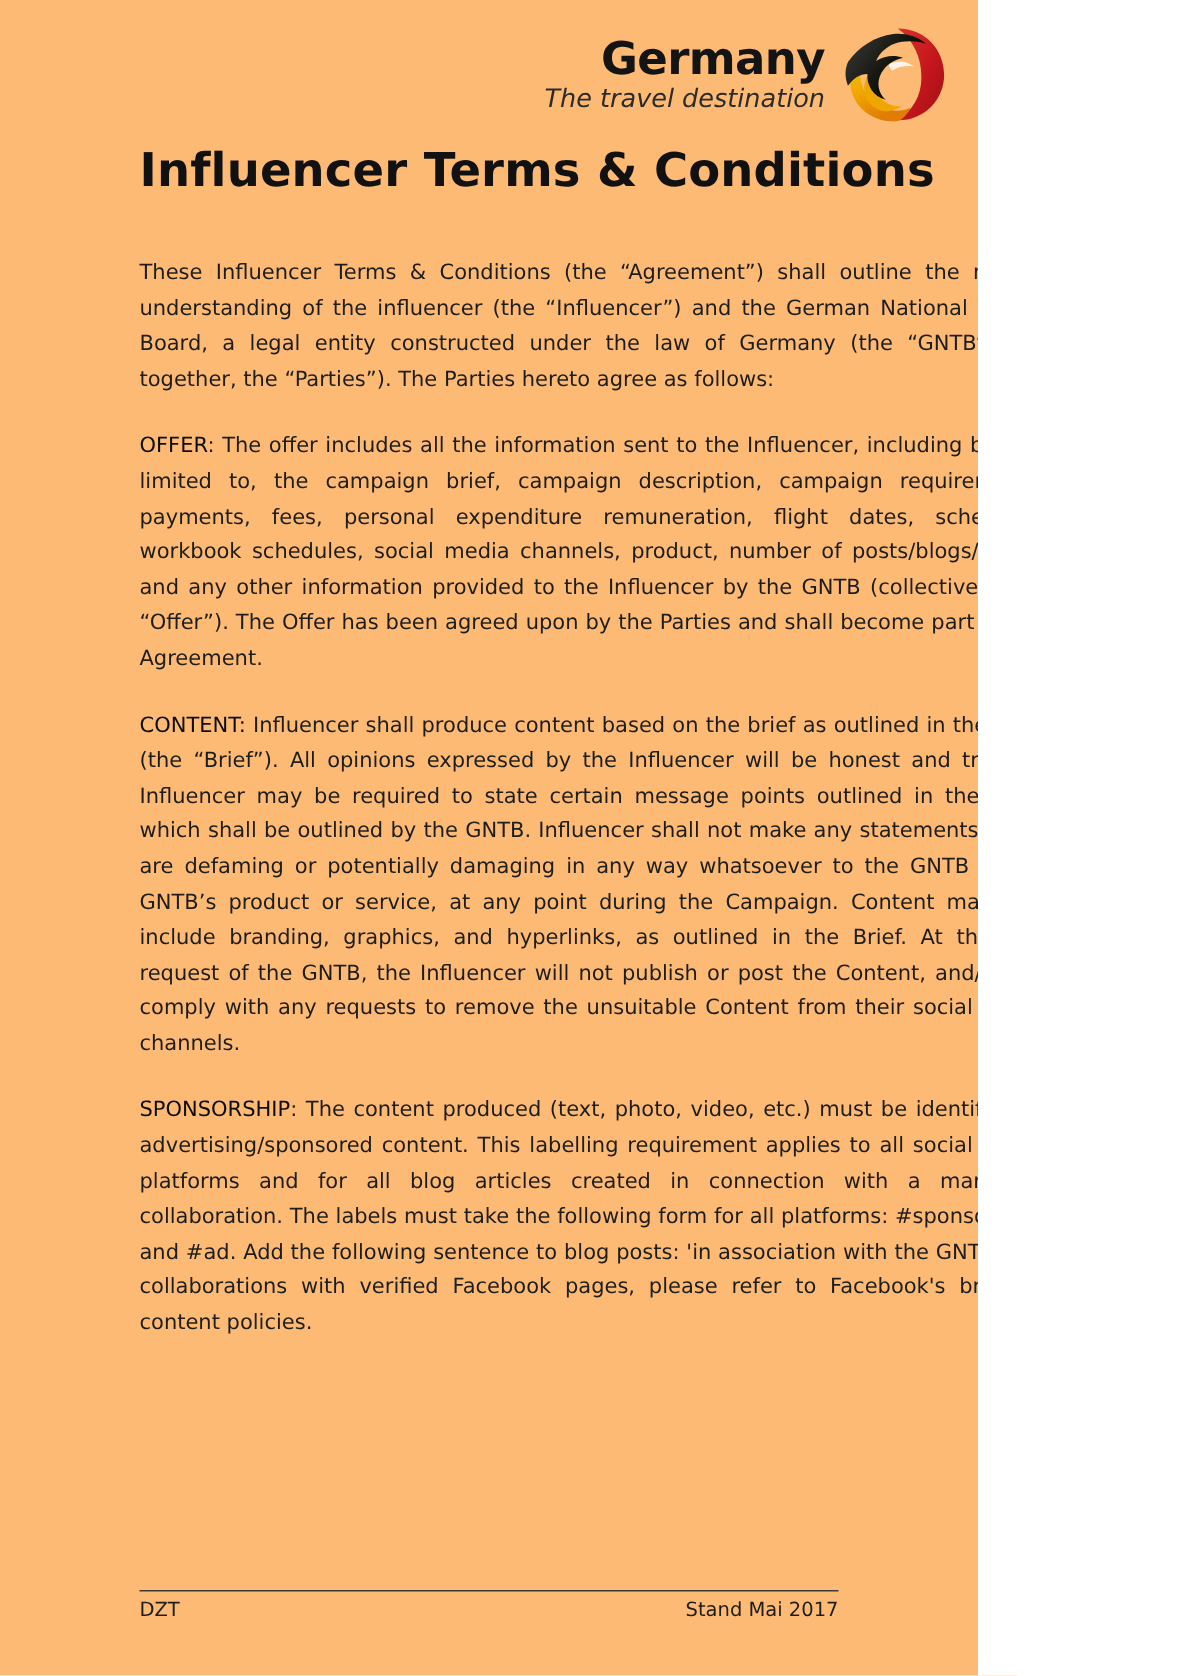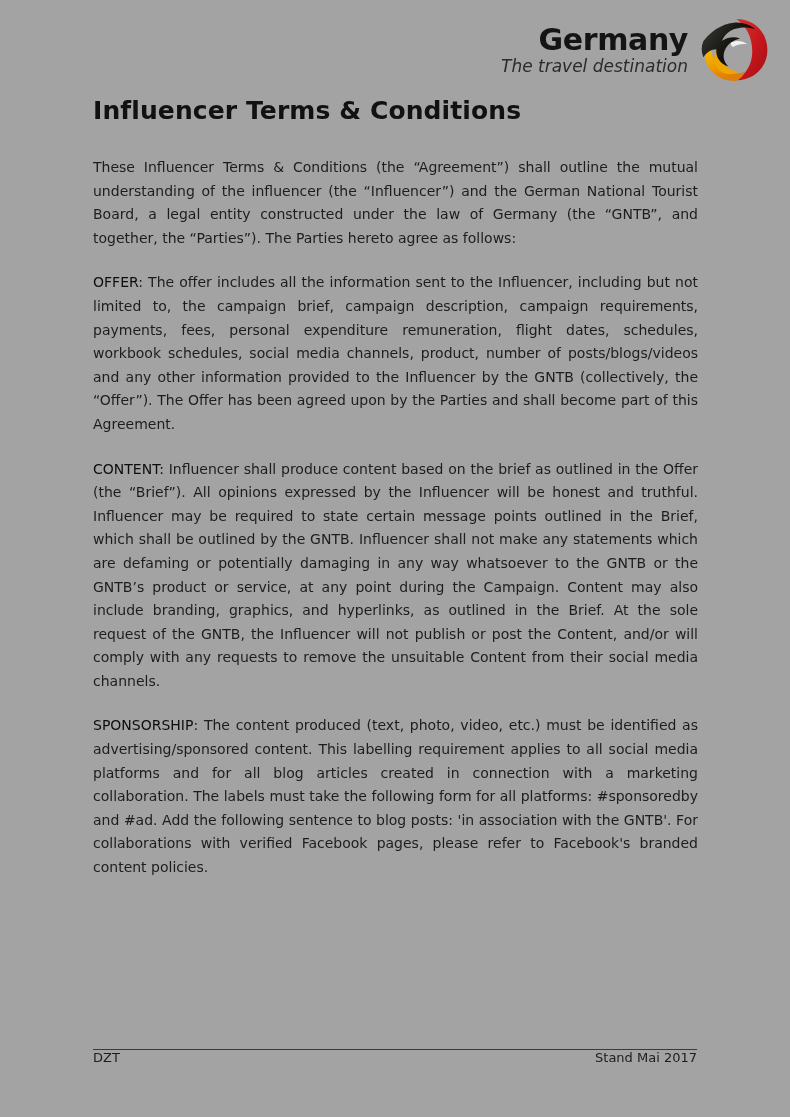--- a/index.html
+++ b/index.html
@@ -6,23 +6,23 @@
     margin: 0;
     padding: 0;
     background: #ffffff;
   }
   body {
     font-family: "DejaVu Sans", "Liberation Sans", sans-serif;
     color: #1a1a1a;
   }
   .page {
     position: relative;
-    width: 790px;
+    width: 652px;
     height: 1117px;
-    background: #a3a3a3;
+    background: #fdba74;
     overflow: hidden;
     box-sizing: border-box;
   }
 
   
   .header {
     position: absolute;
     top: 14px;
     right: 18px;
     display: flex;
@@ -60,24 +60,24 @@
 
   
   .content {
     position: absolute;
     left: 93px;
     top: 96px;
     width: 605px;
   }
   .doc-title {
     font-family: "DejaVu Sans", "Liberation Sans", sans-serif;
-    font-size: 25px;
+    font-size: 31px;
     font-weight: bold;
     color: #111111;
-    margin: 0 0 31px 0;
+    margin: 0 0 39px 0;
     letter-spacing: 0.1px;
   }
   p.para {
     font-family: "DejaVu Sans", "Liberation Sans", sans-serif;
     font-size: 14px;
     line-height: 23.6px;
     color: #1d1d1d;
     text-align: justify;
     margin: 0 0 21px 0;
     -webkit-hyphens: none;
@@ -90,22 +90,23 @@
   }
   p.spaced-before {
     margin-top: 25px;
   }
 
   
   .footer {
     position: absolute;
     left: 93px;
     right: 93px;
-    bottom: 52px;
+    bottom: 36px;
     border-top: 1.1px solid #3a3a3a;
+    padding-top: 5px;
     display: flex;
     justify-content: space-between;
     align-items: baseline;
   }
   .footer span {
     font-family: "DejaVu Sans", "Liberation Sans", sans-serif;
     font-size: 13px;
     color: #1d1d1d;
   }
 </style>

